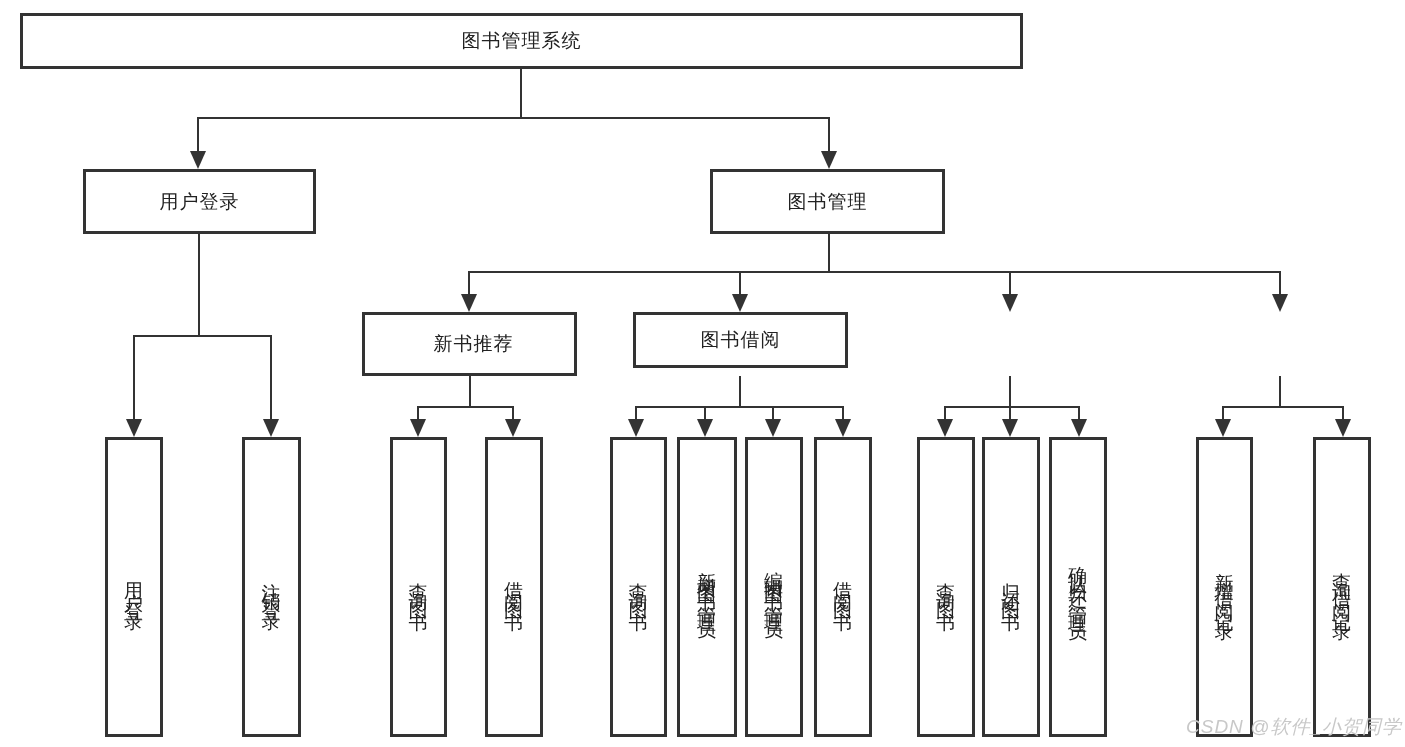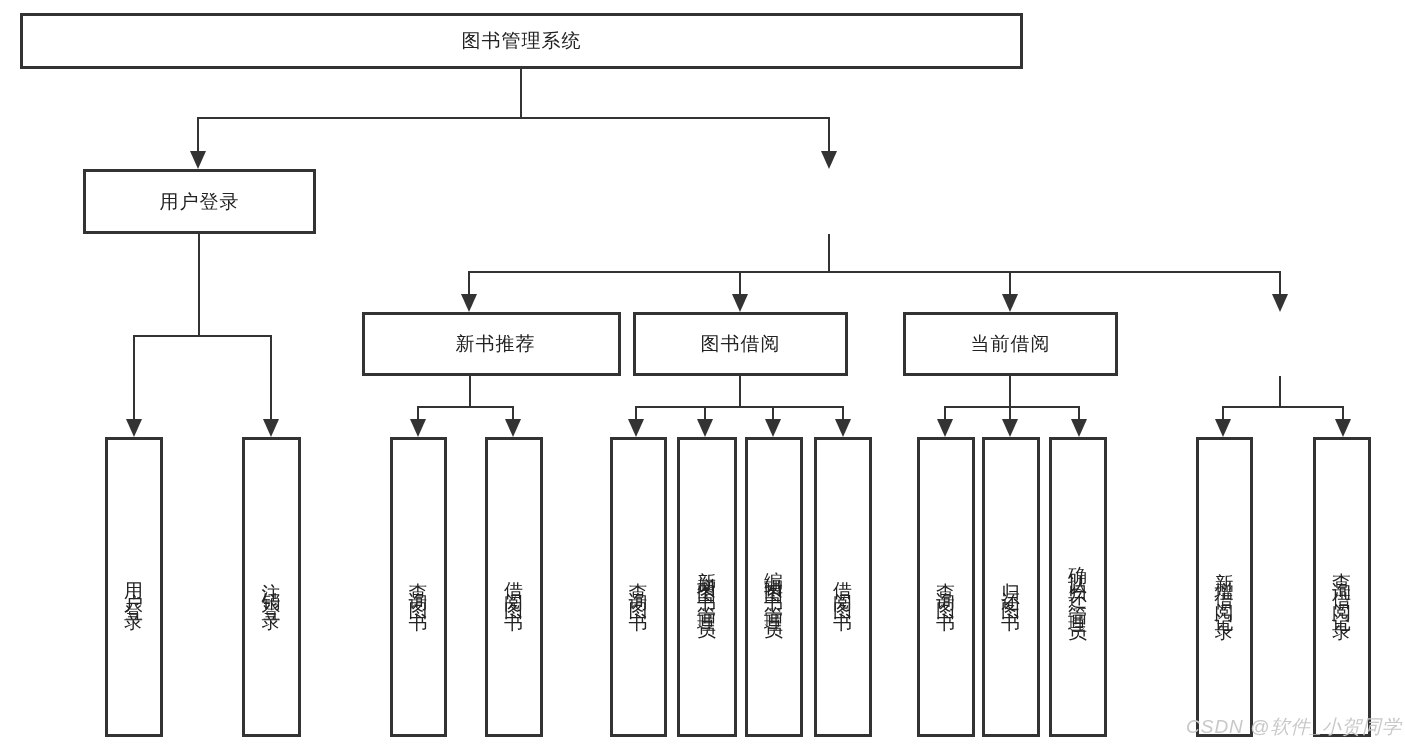--- a/index.html
+++ b/index.html
@@ -47,42 +47,42 @@
   <div class="box" style="left:20px; top:13px; width:1003px; height:56px;text-align:right;">图书管理系统</div>
 
   <div class="vline" style="left:520px; top:69px; height:48px;"></div>
   <div class="hline" style="left:197px; top:117px; width:633px;"></div>
   <div class="vline" style="left:197px; top:117px; height:34px;"></div>
   <div class="ahead" style="left:190px; top:151px;"></div>
   <div class="vline" style="left:828px; top:117px; height:34px;"></div>
   <div class="ahead" style="left:821px; top:151px;"></div>
 
   <div class="box" style="left:83px; top:169px; width:233px; height:65px;">用户登录</div>
+  <div class="box" style="left:710px; top:169px; width:235px; height:65px;">图书管理</div>
 
   <div class="vline" style="left:198px; top:234px; height:103px;"></div>
   <div class="hline" style="left:133px; top:335px; width:139px;"></div>
   <div class="vline" style="left:133px; top:335px; height:84px;"></div>
   <div class="ahead" style="left:126px; top:419px;"></div>
   <div class="vline" style="left:270px; top:335px; height:84px;"></div>
   <div class="ahead" style="left:263px; top:419px;"></div>
 
   <div class="vline" style="left:828px; top:234px; height:37px;"></div>
   <div class="hline" style="left:468px; top:271px; width:813px;"></div>
   <div class="vline" style="left:468px; top:271px; height:23px;"></div>
   <div class="ahead" style="left:461px; top:294px;"></div>
   <div class="vline" style="left:739px; top:271px; height:23px;"></div>
   <div class="ahead" style="left:732px; top:294px;"></div>
   <div class="vline" style="left:1009px; top:271px; height:23px;"></div>
   <div class="ahead" style="left:1002px; top:294px;"></div>
   <div class="vline" style="left:1279px; top:271px; height:23px;"></div>
   <div class="ahead" style="left:1272px; top:294px;"></div>
 
-  <div class="box" style="left:362px; top:312px; width:259px; height:64px;padding-left:8px;">新书推荐</div>
-  <div class="box" style="left:633px; top:312px; width:215px; height:64px;">图书借阅</div>
-  <div class="box" style="left:903px; top:312px; width:215px; height:64px;">当前借阅</div>
+  <div class="box" style="left:362px; top:312px; width:215px; height:64px;padding-left:8px;">新书推荐</div>
+  <div class="box" style="left:633px; top:312px; width:215px; height:56px;">图书借阅</div>
 
   <div class="vline" style="left:469px; top:376px; height:30px;"></div>
   <div class="hline" style="left:417px; top:406px; width:97px;"></div>
   <div class="vline" style="left:417px; top:406px; height:13px;"></div>
   <div class="ahead" style="left:410px; top:419px;"></div>
   <div class="vline" style="left:512px; top:406px; height:13px;"></div>
   <div class="ahead" style="left:505px; top:419px;"></div>
 
   <div class="vline" style="left:739px; top:376px; height:30px;"></div>
   <div class="hline" style="left:635px; top:406px; width:209px;"></div>

